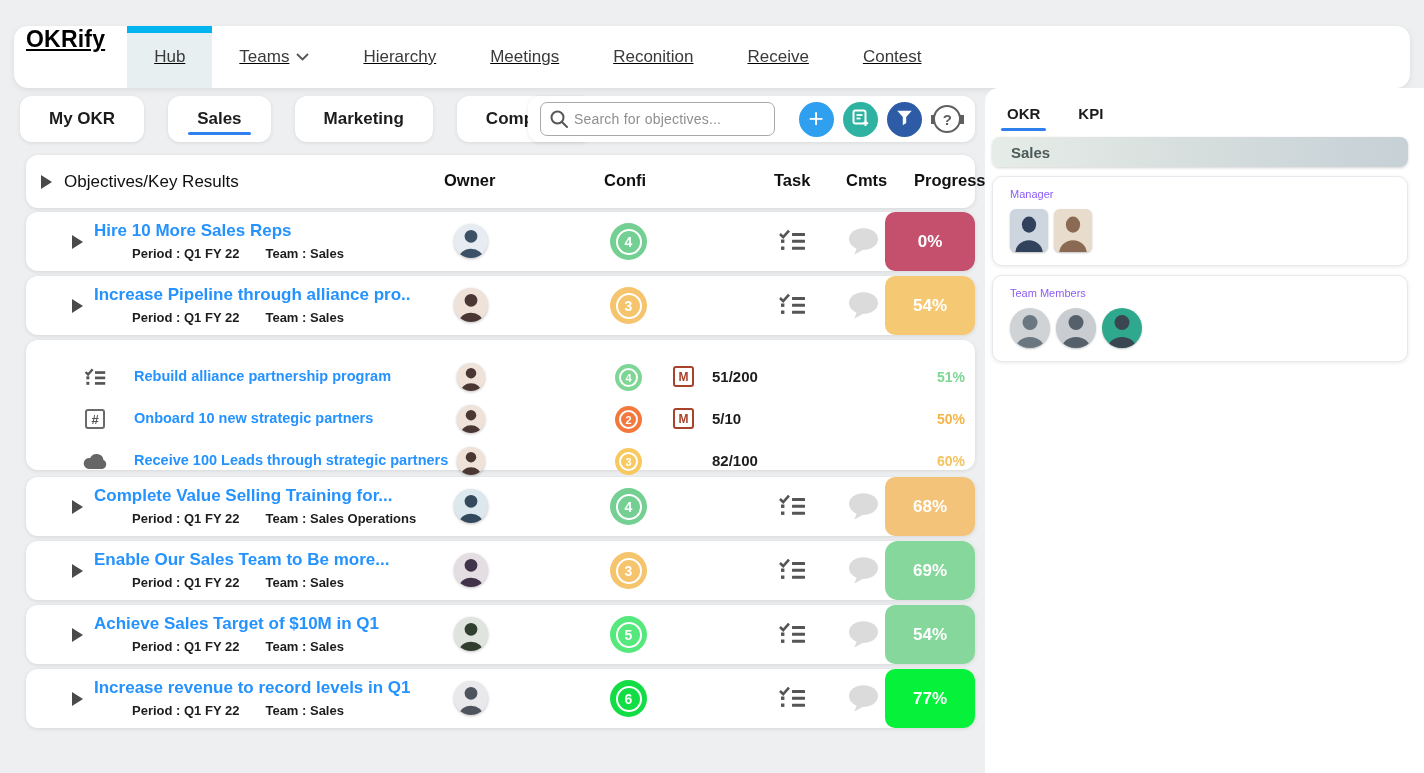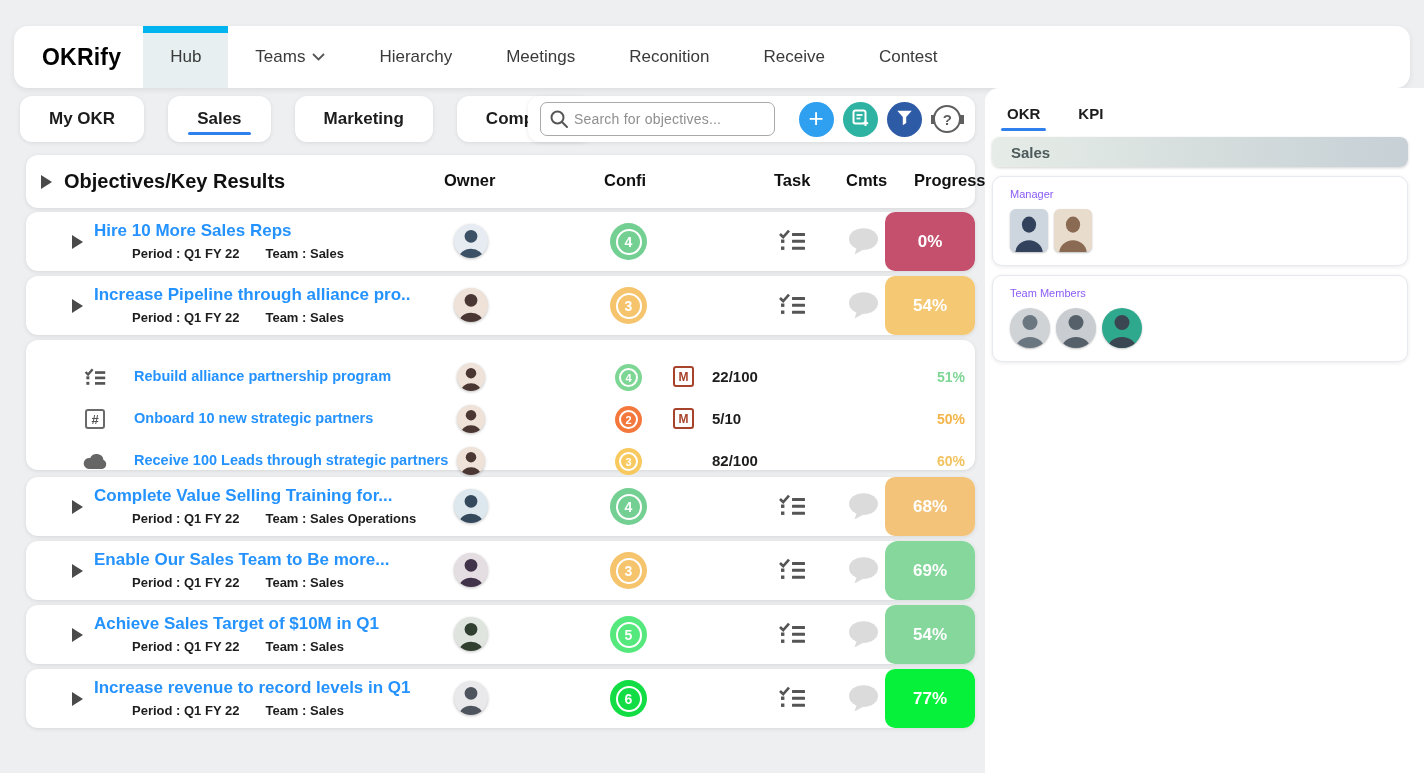--- a/index.html
+++ b/index.html
@@ -9,21 +9,21 @@
     background:#edeff1;
     font-family:"Liberation Sans","DejaVu Sans",sans-serif;
     overflow:hidden;
   }
   .card { background:#fff; border-radius:12px; box-shadow:0 1px 4px rgba(0,0,0,.10); position:relative; }
 
   
   .nav-card{
     position:absolute; left:14px; top:26px; width:1396px; height:62px;
     background:#fff; border-radius:14px; box-shadow:0 2px 6px rgba(0,0,0,.08);
-    display:flex; align-items:center; padding-left:28px; overflow:hidden;
+    display:flex; align-items:flex-start; padding-left:12px; overflow:hidden;text-decoration:underline;
   }
   .logo{ font-size:23px; font-weight:800; color:#000; letter-spacing:.2px; margin-right:22px; }
   .nav-items{ display:flex; height:100%; }
   .nav-item{ height:100%; display:flex; align-items:center; gap:7px; padding:0 27px;
     font-size:17px; color:#3a3a3a; position:relative; cursor:pointer; white-space:nowrap; }
   .nav-item.active{ background:#e7eff0; }
   .nav-item.active::before{ content:""; position:absolute; top:0; left:0; right:0; height:7px; background:#00b4f0; }
   .chev svg{ display:block; }
 
   
@@ -54,21 +54,21 @@
     display:flex; align-items:center; justify-content:center; font-size:15px; font-weight:700; color:#5f5f5f;
     background:#fff; z-index:1; }
   .help-btn::before,.help-btn::after{ content:""; position:absolute; top:12px; width:7px; height:9px; background:#5f5f5f; }
   .help-btn::before{ left:-1px; } .help-btn::after{ right:-1px; }
 
   
   .main-list{ position:absolute; left:26px; top:155px; width:949px; }
   .header-card{ height:53px; margin-bottom:4px; display:flex; align-items:center; }
   .tri{ width:0; height:0; border-left:11px solid #4a4a4a; border-top:7px solid transparent; border-bottom:7px solid transparent; }
   .header-card .tri{ margin-left:15px; }
-  .h-objectives{ margin-left:12px; font-size:20px; font-weight:700; color:#101010; }
+  .h-objectives{ margin-left:12px; font-size:17px; font-weight:400; color:#101010; }
   .h-col{ position:absolute; font-size:16.5px; font-weight:700; color:#101010; top:16px; }
   .h-owner{ left:418px; } .h-confi{ left:578px; } .h-task{ left:748px; } .h-cmts{ left:820px; } .h-progress{ left:888px; }
 
   .obj-card{ height:59px; margin-bottom:5px; }
   .obj-card .tri{ position:absolute; left:46px; top:23px; cursor:pointer; }
   .obj-title{ position:absolute; left:68px; top:9px; font-size:17px; font-weight:700; color:#2492ff; cursor:pointer; white-space:nowrap; }
   .obj-meta{ position:absolute; left:106px; top:34px; font-size:13px; font-weight:700; color:#1d1d1d; display:flex; gap:26px; }
   .avatar{ border-radius:50%; overflow:hidden; box-shadow:0 1px 3px rgba(0,0,0,.25); }
   .av-owner{ position:absolute; left:428px; top:12px; width:34px; height:34px; }
   .confi-badge{ position:absolute; left:584px; top:11px; width:37px; height:37px; border-radius:50%;
@@ -306,21 +306,21 @@
           </span>
     <span class="kr-label">Rebuild alliance partnership program</span>
     <div class="avatar av-kr" style="background: rgb(239, 226, 216);"><svg viewBox="0 0 40 40" width="100%" height="100%" preserveAspectRatio="none">
               <circle cx="20" cy="14.5" r="7.5" fill="#4a3632"></circle>
               <path d="M5.5 41 a14.5 12 0 0 1 29 0 z" fill="#4a3632"></path>
             </svg></div>
     <div class="kr-confi" style="background: rgb(126, 214, 148);">
       <span class="confi-inner">4</span>
     </div>
     <span class="kr-m">M</span>
-    <span class="kr-value">22/100</span>
+    <span class="kr-value">51/200</span>
     <span class="kr-pct" style="color: rgb(126, 214, 148);">51%</span>
   </div>
 
   <div class="kr-row">
     <span class="kr-icon">
             <span class="hash-box">#</span>
           </span>
     <span class="kr-label">Onboard 10 new strategic partners</span>
     <div class="avatar av-kr" style="background: rgb(239, 226, 216);"><svg viewBox="0 0 40 40" width="100%" height="100%" preserveAspectRatio="none">
               <circle cx="20" cy="14.5" r="7.5" fill="#4a3632"></circle>

